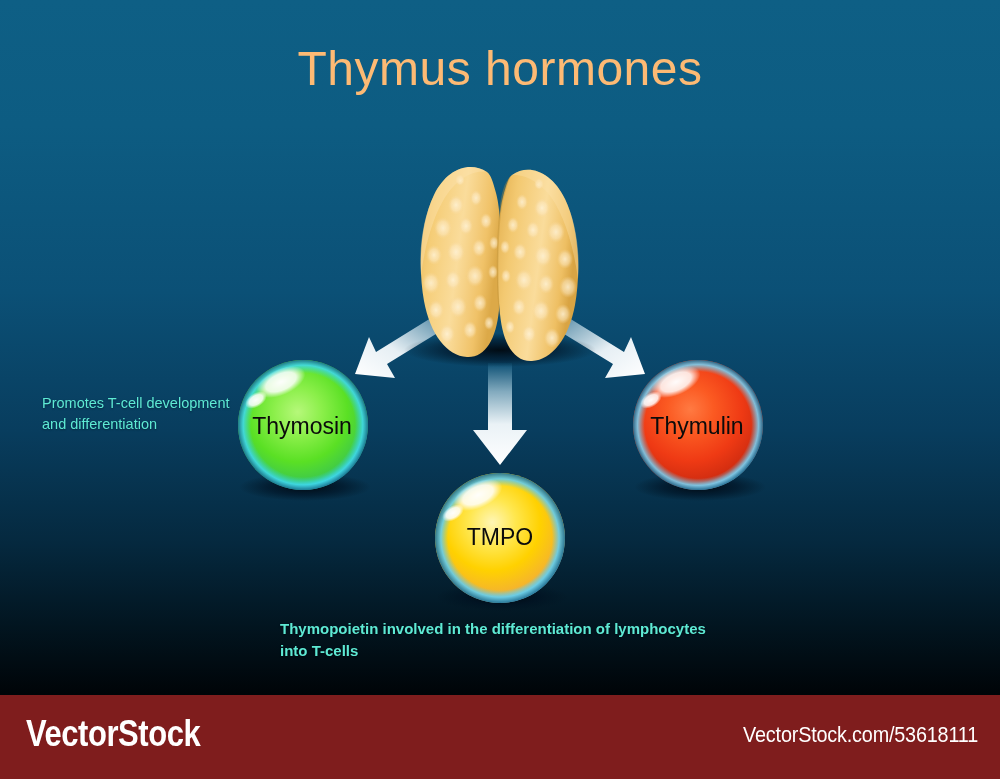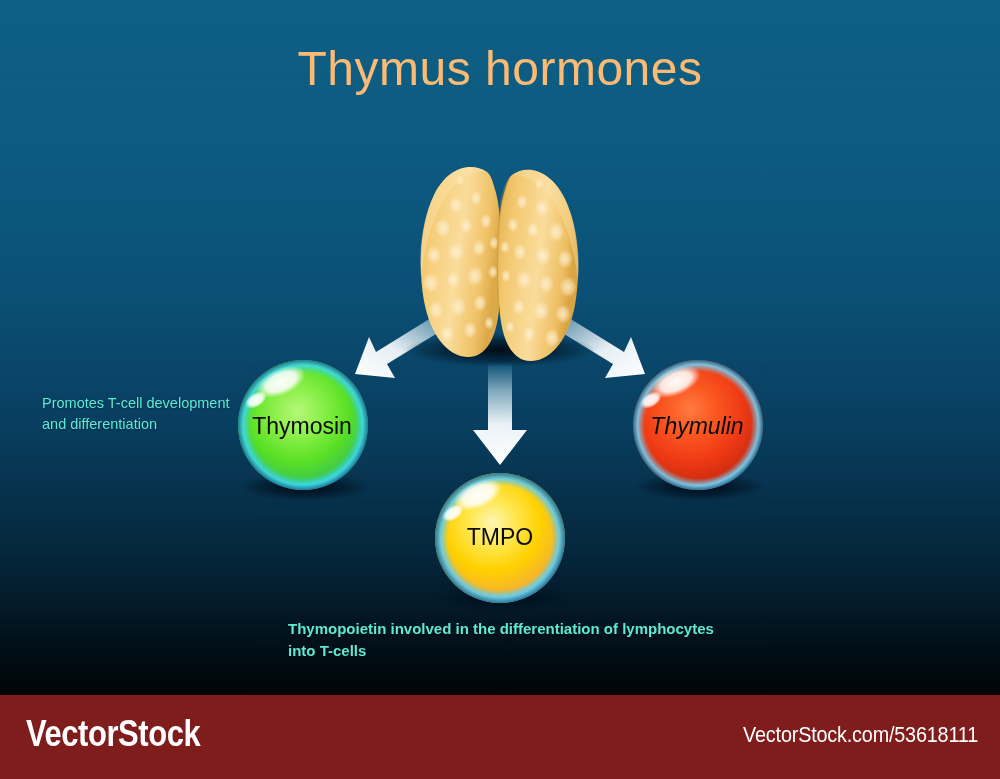--- a/index.html
+++ b/index.html
@@ -51,31 +51,31 @@
   .caption {
     position: absolute;
     color: #5eead4;
     font-size: 14.5px;
     line-height: 1.45;
     text-align: left;
     text-shadow: 0 1px 2px rgba(0,0,0,0.35);
   }
   #caption-left  { left: 42px;  top: 393px; width: 190px; }
   #caption-right { left: 768px; top: 393px; width: 190px; }
-  #caption-bottom{ left: 288px; top: 618px; width: 440px; font-size: 15px; font-weight: 600; }
+  #caption-bottom{ left: 280px; top: 618px; width: 440px; font-size: 15px; font-weight: 600; }
 
   .sphere-label {
     position: absolute;
     color: #0b0b0b;
     font-size: 23px;
     text-align: center;
     white-space: nowrap;
   }
   #label-thymosin { left: 222px; top: 413px; width: 160px; }
-  #label-thymulin { left: 617px; top: 413px; width: 160px; font-style: italic; }
+  #label-thymulin { left: 617px; top: 413px; width: 160px; }
   #label-tmpo     { left: 420px; top: 524px; width: 160px; }
 
   
   #footer {
     position: absolute;
     left: 0; top: 695px;
     width: 1000px; height: 84px;
     background: #7f1d1d;
   }
   #brand {

